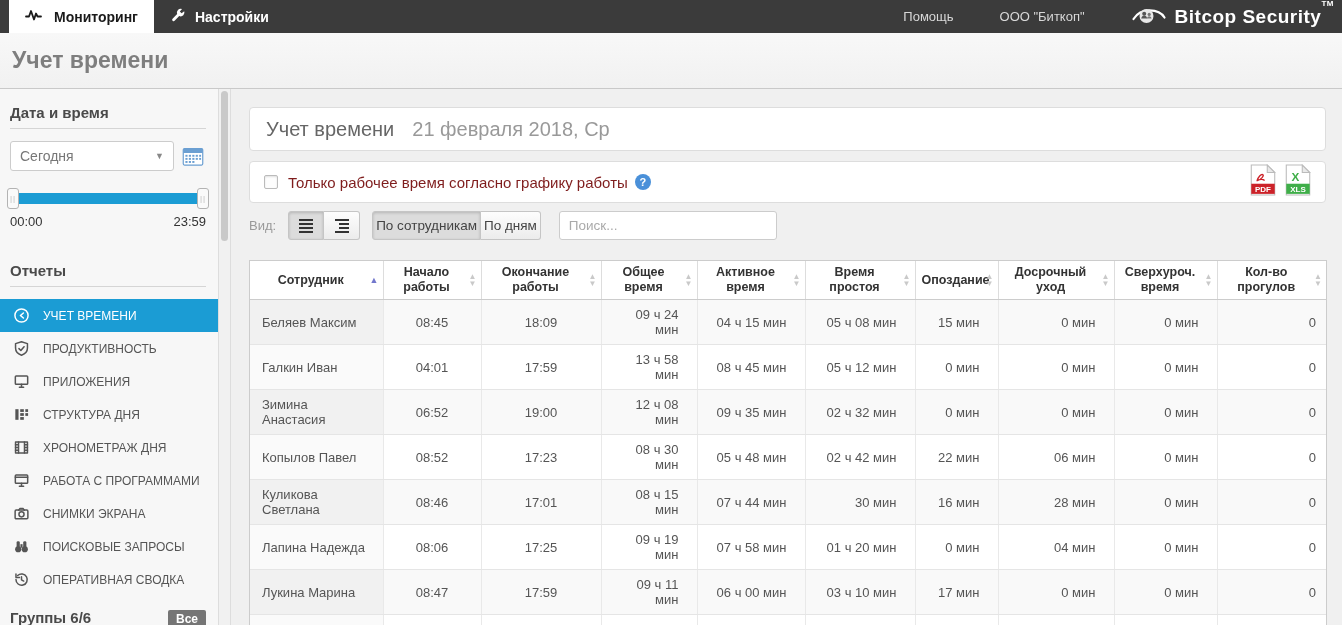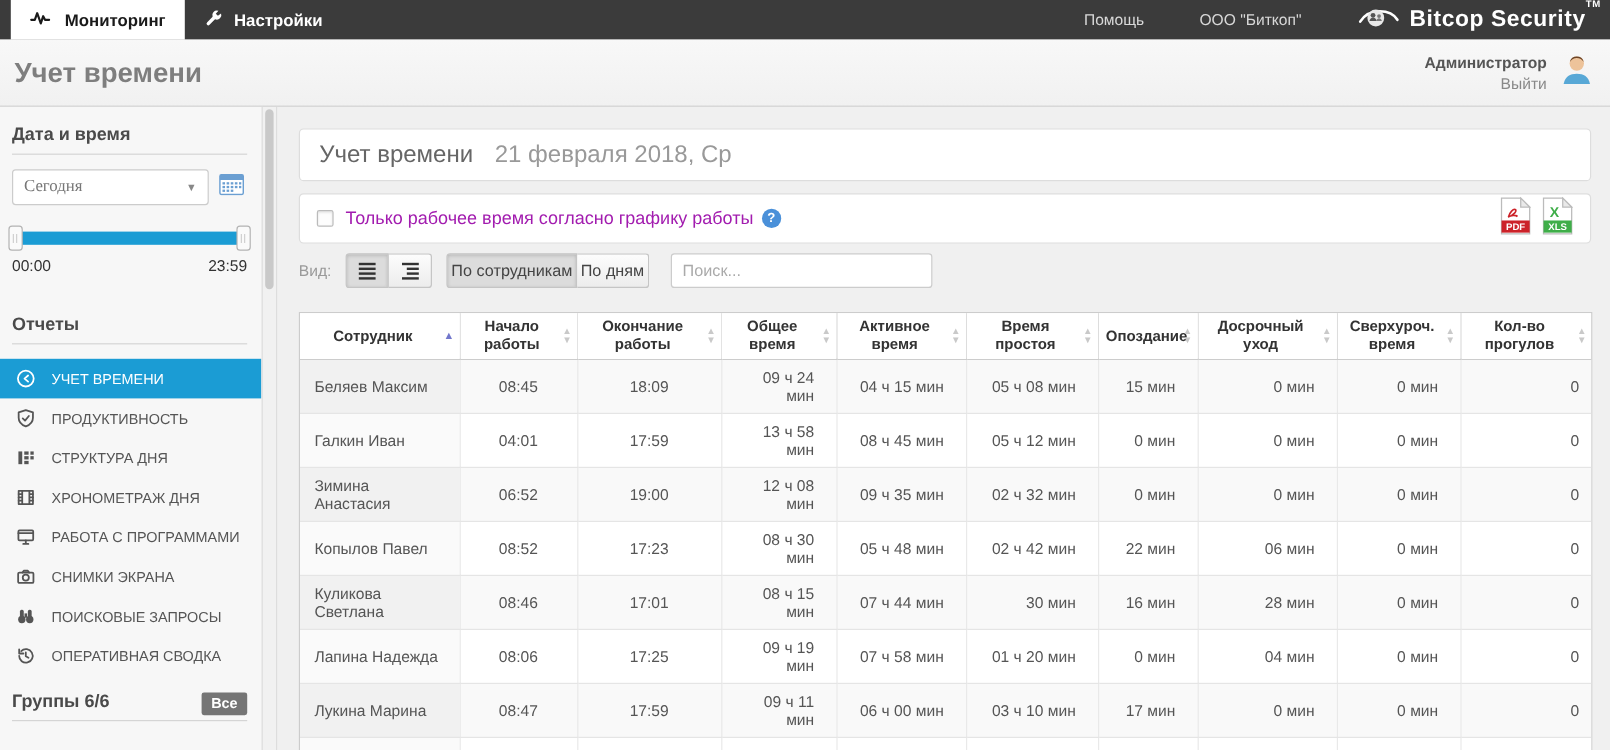--- a/index.html
+++ b/index.html
@@ -32,21 +32,21 @@
   .sidebar { width:218px; background:#f7f7f7; padding-top:7px; overflow:hidden; flex:none; }
   .scroll-strip { width:13px; background:#f1f1f1; border-left:1px solid #ddd;
                   border-right:1px solid #ddd; position:relative; flex:none; }
   .scroll-thumb { position:absolute; left:2px; top:2px; width:7px; height:150px;
                   background:#c9c9c9; border-radius:4px; }
   .main { flex:1; background:#f0f0f0; padding:18px 16px 0 18px; overflow:hidden; }
 
   
   .side-h { font-size:15px; font-weight:bold; color:#4a4a4a; border-bottom:1px solid #d5d5d5;
             margin:8px 12px 12px 10px; padding-bottom:7px; }
-  .date-row { display:flex; gap:8px; margin:0 12px 0 10px; align-items:flex-start;font-family:Liberation Serif, serif; }
+  .date-row { display:flex; gap:8px; margin:0 12px 0 10px; align-items:center; }
   .select { flex:1; height:30px; border:1px solid #ccc; border-radius:3px; background:#fff;
             display:flex; align-items:center; padding:0 9px; color:#777; font-size:14px; cursor:pointer; }
   .select .arr { margin-left:auto; color:#888; font-size:9px; }
   .cal-btn { width:24px; height:24px; cursor:pointer; display:flex; align-items:center; }
 
   .slider { margin:17px 12px 0 10px; position:relative; height:21px; }
   .slider-track { position:absolute; top:5px; left:0; right:0; height:11px; background:#1b9cd4; }
   .handle { position:absolute; top:0; width:12px; height:21px; background:#fafafa;
             border:1px solid #b3b3b3; border-radius:3px; color:#bdbdbd; font-size:8px;
             display:flex; align-items:center; justify-content:center; letter-spacing:1px; cursor:ew-resize; }
@@ -67,21 +67,21 @@
              padding:2px 8px 3px; border-radius:2px; cursor:pointer; position:relative; top:2px; }
 
   
   .panel { background:#fff; border:1px solid #ddd; border-radius:4px; }
   .panel-title-bar { height:44px; display:flex; align-items:center; padding:0 16px; gap:18px; }
   .pt-name { font-size:20px; color:#666; }
   .pt-date { font-size:20px; color:#999; }
   .filter-bar { margin-top:10px; height:42px; display:flex; align-items:center; padding:0 14px; }
   .cb { width:14px; height:14px; border:1px solid #bbb; border-radius:2px; background:#fdfdfd;
         box-shadow:inset 0 1px 2px rgba(0,0,0,.12); cursor:pointer; flex:none; }
-  .filter-label { margin-left:10px; font-size:15px; color:#a21caf; }
+  .filter-label { margin-left:10px; font-size:15px; color:#7f1d1d; }
   .help { width:16px; height:16px; border-radius:50%; background:#4a90d9; color:#fff; font-size:11px;
           font-weight:bold; display:flex; align-items:center; justify-content:center;
           margin-left:7px; cursor:pointer; }
   .export { margin-left:auto; display:flex; gap:9px; }
   .export svg { cursor:pointer; }
 
   .toolbar { display:flex; align-items:center; margin-top:8px; gap:12px; }
   .view-label { color:#999; font-size:13px; }
   .btn-group { display:flex; }
   .btn { height:29px; background:linear-gradient(#fdfdfd,#ececec); border:1px solid #c5c5c5;
@@ -157,33 +157,20 @@
             <path d="M14.9 14.6c.3-1.6 1.2-2.4 2.3-2.4 1.1 0 2 .8 2.3 2.4z" fill="#777"></path>
           </svg>
         </span>
         <span class="brand-text"><span>Bitcop Security</span><span class="tm">TM</span></span>
       </div>
     </div>
   </div>
 
   <div class="page-header">
     <div class="page-title">Учет времени</div>
-    <div class="user">
-      <div class="user-texts">
-        <div class="user-role">Администратор</div>
-        <div class="logout">Выйти</div>
-      </div>
-      <span>
-        <svg width="32" height="32" viewBox="0 0 32 32">
-          <path d="M5 28c1.2-6.2 5.3-8.6 11-8.6S25.8 21.8 27 28z" fill="#58a8d6"></path>
-          <circle cx="16" cy="11" r="6" fill="#edc39a"></circle>
-          <path d="M10.2 9.6a6 6 0 0 1 11.6 0c-1.6-2.4-3.2-3.3-5.8-3.3s-4.2.9-5.8 3.3z" fill="#6e4526"></path>
-        </svg>
-      </span>
-    </div>
   </div>
 
   <div class="content">
 
     <div class="sidebar">
       <div class="side-h">Дата и время</div>
       <div class="date-row">
         <div class="select">
           <span>Сегодня</span>
           <span class="arr">▼</span>
@@ -236,20 +223,29 @@
             <span>
               <svg width="17" height="17" viewBox="0 0 16 16" fill="none" stroke="currentColor" stroke-width="1.4" stroke-linecap="round" stroke-linejoin="round">
                 <path d="M8 1.6l5.6 1.8v4.2c0 3.4-2.3 5.6-5.6 6.8C4.7 13.2 2.4 11 2.4 7.6V3.4z"></path>
                 <path d="M5.6 8.1l1.8 1.8 3-3.6"></path>
               </svg>
             </span>
             <span>ПРОДУКТИВНОСТЬ</span>
           </div>
           <div class="menu-item">
             <span>
+              <svg width="17" height="17" viewBox="0 0 16 16" fill="none" stroke="currentColor" stroke-width="1.4" stroke-linecap="round" stroke-linejoin="round">
+                <rect x="2.2" y="2.8" width="11.6" height="7.8" rx="0.8"></rect>
+                <path d="M6 13.4h4M8 10.6v2.8"></path>
+              </svg>
+            </span>
+            <span>ПРИЛОЖЕНИЯ</span>
+          </div>
+          <div class="menu-item">
+            <span>
               <svg width="17" height="17" viewBox="0 0 16 16">
                 <g fill="currentColor">
                   <rect x="2.2" y="3" width="3" height="10"></rect>
                   <rect x="6.8" y="3" width="3.4" height="2.6"></rect>
                   <rect x="11.6" y="3" width="2.6" height="2.6"></rect>
                   <rect x="6.8" y="6.7" width="3.4" height="2.6"></rect>
                   <rect x="11.6" y="6.7" width="2.6" height="2.6"></rect>
                   <rect x="6.8" y="10.4" width="3.4" height="2.6"></rect>
                 </g>
               </svg>

